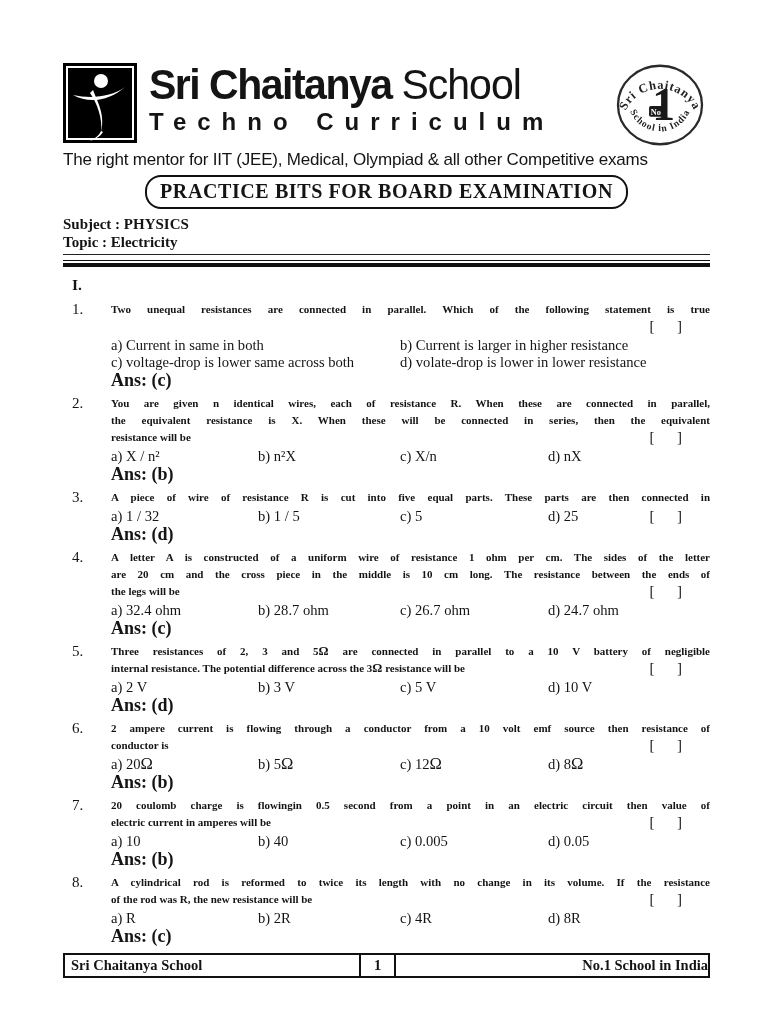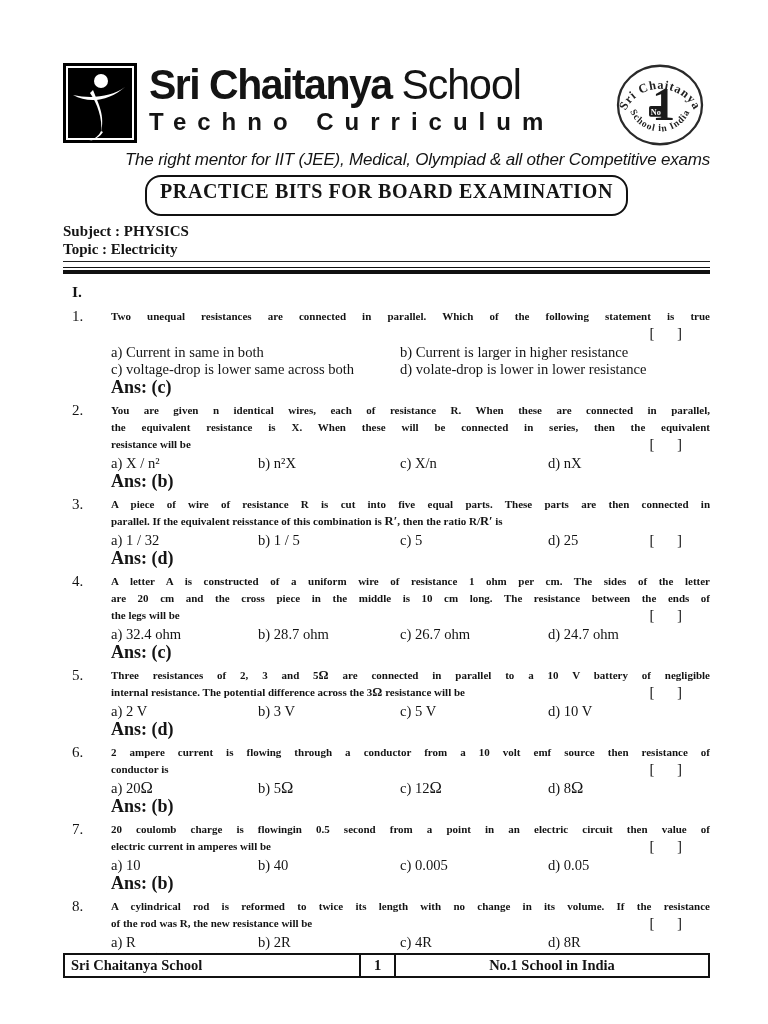--- a/index.html
+++ b/index.html
@@ -13,27 +13,27 @@
   
   .header-row{display:flex;align-items:flex-start;}
   .logo-box{flex:0 0 74px;height:80px;}
   .brand{margin-left:12px;font-family:"Liberation Sans",sans-serif;}
   .brand-line1{font-size:41px;line-height:43px;font-weight:700;letter-spacing:-1.5px;white-space:nowrap;transform:scaleY(1.04);transform-origin:top left;}
   .brand-secondary{font-weight:400;letter-spacing:-1px;}
   .brand-line2{font-size:24px;line-height:31px;font-weight:700;letter-spacing:11px;white-space:nowrap;}
   .seal{margin-left:auto;width:100px;height:84px;}
   .tagline{
     font-family:"Liberation Sans",sans-serif;font-size:17px;line-height:20px;
-    text-align:right;margin-top:3px;letter-spacing:-0.2px;font-style:italic;
+    text-align:left;margin-top:3px;letter-spacing:-0.2px;
   }
 
   
   .banner-wrap{display:flex;justify-content:center;margin-top:5px;}
   .banner{
-    border:2.5px solid #111;border-radius:16px;padding:3px 13px 11px;
+    border:2.5px solid #111;border-radius:16px;padding:3px 13px 4px;
     font-weight:700;font-size:20px;letter-spacing:0.6px;white-space:nowrap;
   }
 
   
   .meta{margin-top:6px;border-bottom:1.2px solid #222;padding-bottom:3px;}
   .meta-line{font-weight:700;font-size:15px;line-height:18px;}
   .rule{margin-top:5px;border-top:1.5px solid #111;border-bottom:4px solid #111;height:2px;}
 
   
   .section{display:flex;margin:9px 0 7px;font-weight:700;font-size:15.5px;line-height:18px;}
@@ -59,21 +59,21 @@
   .sym{font-size:1.14em;line-height:1;}
 
   
   .footer{
     position:absolute;left:63px;top:953px;width:647px;box-sizing:border-box;
     display:flex;border:2px solid #111;font-weight:700;font-size:14.5px;line-height:19px;
     background:#fff;
   }
   .f-left{flex:0 0 296px;padding:1px 6px;border-right:2px solid #111;box-sizing:border-box;}
   .f-page{flex:0 0 35px;text-align:center;padding:1px 0;border-right:2px solid #111;box-sizing:border-box;}
-  .f-right{flex:1;text-align:center;padding:1px 0;box-sizing:border-box;}
+  .f-right{flex:1;text-align:right;padding:1px 0;box-sizing:border-box;}
 </style>
 </head>
 <body>
 
 <div class="content">
 
   <div class="header-row">
     <div class="logo-box">
       <svg width="74" height="80" viewBox="0 0 74 80" xmlns="http://www.w3.org/2000/svg">
         <rect x="0" y="0" width="74" height="80" fill="#000"></rect>
@@ -156,21 +156,20 @@
             <span class="opt">d) nX</span>
           </div>
           <div class="ans">Ans: (b)</div>
         </div>
       </div>
       <div class="question">
         <div class="qnum">3.</div>
         <div class="qbody">
           <div class="qlines">
             <div class="qline">A piece of wire of resistance R is cut into five equal parts. These parts are then connected in</div>
-            <div class="qline last">parallel. If the equivalent reisstance of this combination is <span class="sym">R′</span>, then the ratio R/<span class="sym">R′</span> is</div>
           </div>
           <div class="opts">
             <span class="opt">a) 1 / 32</span>
             <span class="opt">b) 1 / 5</span>
             <span class="opt">c) 5</span>
             <span class="opt">d) 25</span>
             <span class="bracket">[&nbsp;&nbsp;&nbsp;&nbsp;&nbsp;&nbsp;]</span>
           </div>
           <div class="ans">Ans: (d)</div>
         </div>

